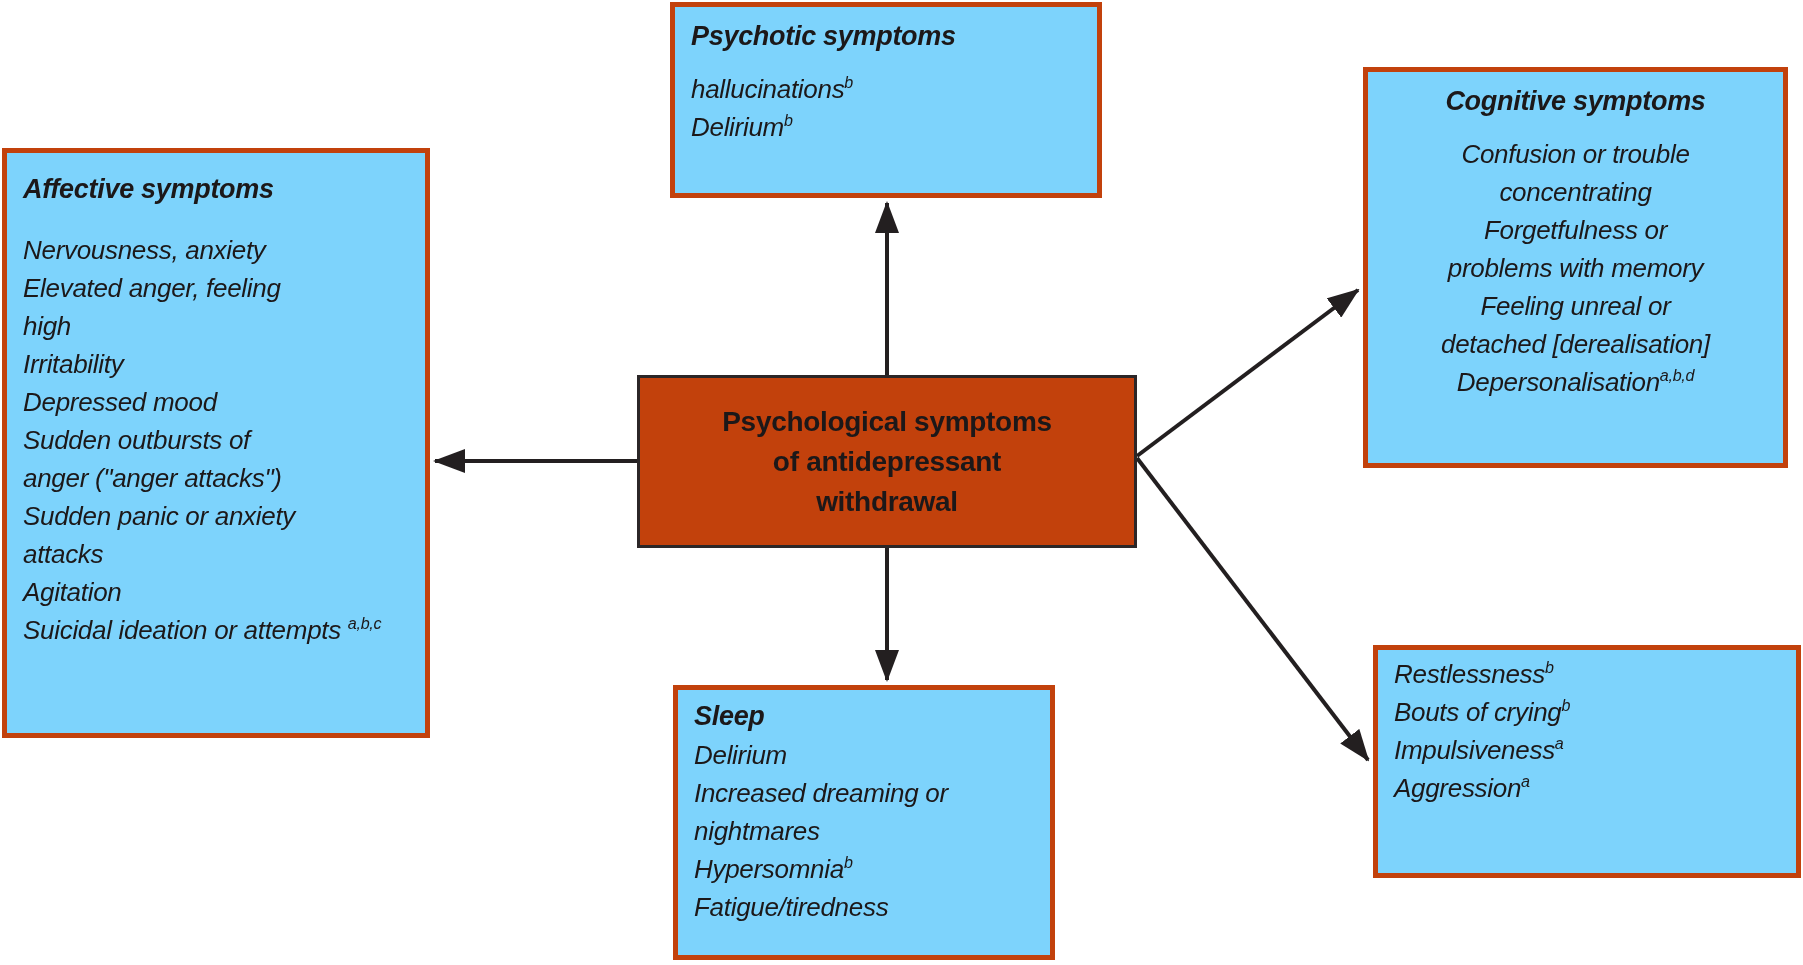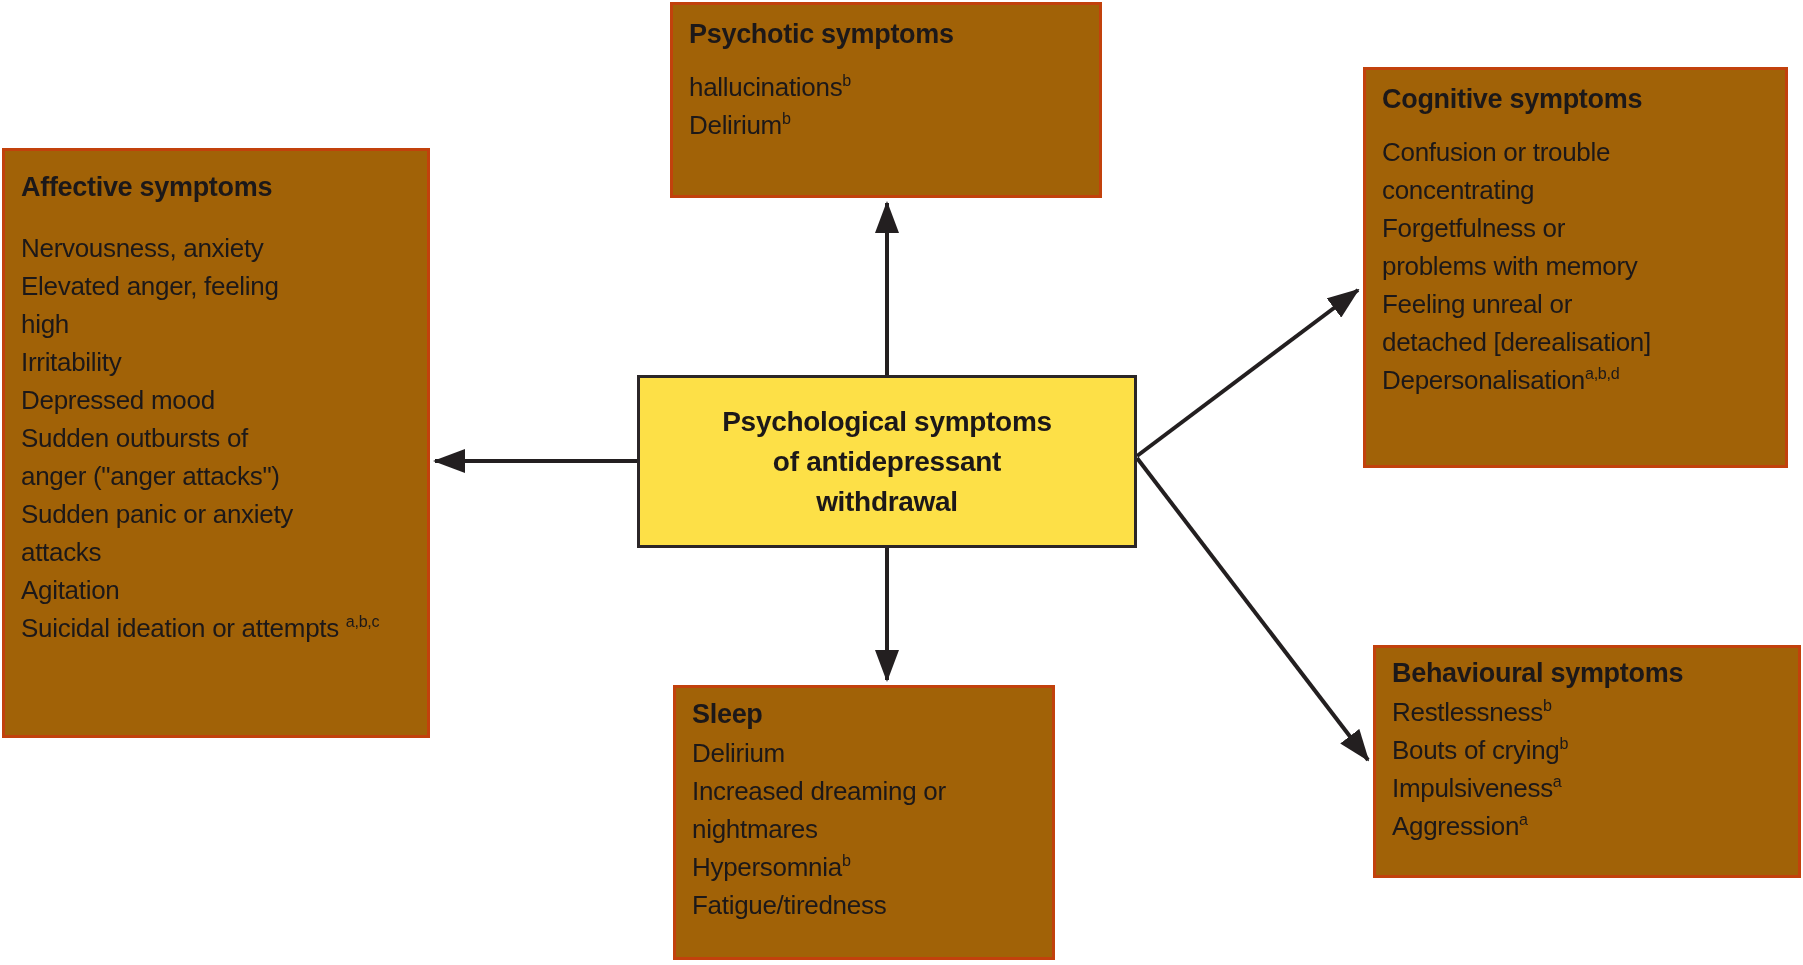--- a/index.html
+++ b/index.html
@@ -8,49 +8,50 @@
     position: relative;
     width: 1803px;
     height: 965px;
     background: #ffffff;
     font-family: "Liberation Sans", sans-serif;
     color: #1c1819;
     overflow: hidden;
   }
   .box {
     position: absolute;
-    background: #a16207;
-    border: 3px solid #c2410c;
+    background: #7dd3fc;
+    border: 5px solid #c2410c;
     box-sizing: border-box;
     font-size: 26px;
     line-height: 38px;
     letter-spacing: -0.3px;
     padding: 12px 16px;
+    font-style: italic;
   }
   .box .title {
     font-size: 27px;
     font-weight: bold;
     line-height: 40px;
   }
   .title.gap-lg { margin-bottom: 22px; }
   .title.gap-md { margin-bottom: 14px; }
   .line { white-space: nowrap; }
   .line sup {
     font-size: 0.62em;
     line-height: 0;
   }
   #box-affective   { left: 2px;    top: 148px; width: 428px; height: 590px; padding-top: 16px; }
   #box-psychotic   { left: 670px;  top: 2px;   width: 432px; height: 196px; padding-top: 9px; }
-  #box-cognitive   { left: 1363px; top: 67px;  width: 425px; height: 401px; padding-top: 9px; }
+  #box-cognitive   { left: 1363px; top: 67px;  width: 425px; height: 401px; padding-top: 9px; text-align: center; }
   #box-behavioural { left: 1373px; top: 645px; width: 428px; height: 233px; padding-top: 5px; }
   #box-sleep       { left: 673px;  top: 685px; width: 382px; height: 275px; padding-top: 6px; }
   #box-center {
     position: absolute;
     left: 637px; top: 375px; width: 500px; height: 173px;
-    background: #fde047;
+    background: #c2410c;
     border: 3px solid #2b2627;
     box-sizing: border-box;
     display: flex;
     flex-direction: column;
     align-items: center;
     justify-content: center;
     text-align: center;
     font-size: 28px;
     font-weight: 600;
     line-height: 40px;
@@ -109,21 +110,20 @@
     <div class="line"><span>Confusion or trouble</span></div>
     <div class="line"><span>concentrating</span></div>
     <div class="line"><span>Forgetfulness or</span></div>
     <div class="line"><span>problems with memory</span></div>
     <div class="line"><span>Feeling unreal or</span></div>
     <div class="line"><span>detached [derealisation]</span></div>
     <div class="line"><span>Depersonalisation</span><sup>a,b,d</sup></div>
   </div>
 
   <div class="box" id="box-behavioural">
-    <div class="title">Behavioural symptoms</div>
     <div class="line"><span>Restlessness</span><sup>b</sup></div>
     <div class="line"><span>Bouts of crying</span><sup>b</sup></div>
     <div class="line"><span>Impulsiveness</span><sup>a</sup></div>
     <div class="line"><span>Aggression</span><sup>a</sup></div>
   </div>
 
   <div class="box" id="box-sleep">
     <div class="title">Sleep</div>
     <div class="line"><span>Delirium</span></div>
     <div class="line"><span>Increased dreaming or</span></div>

